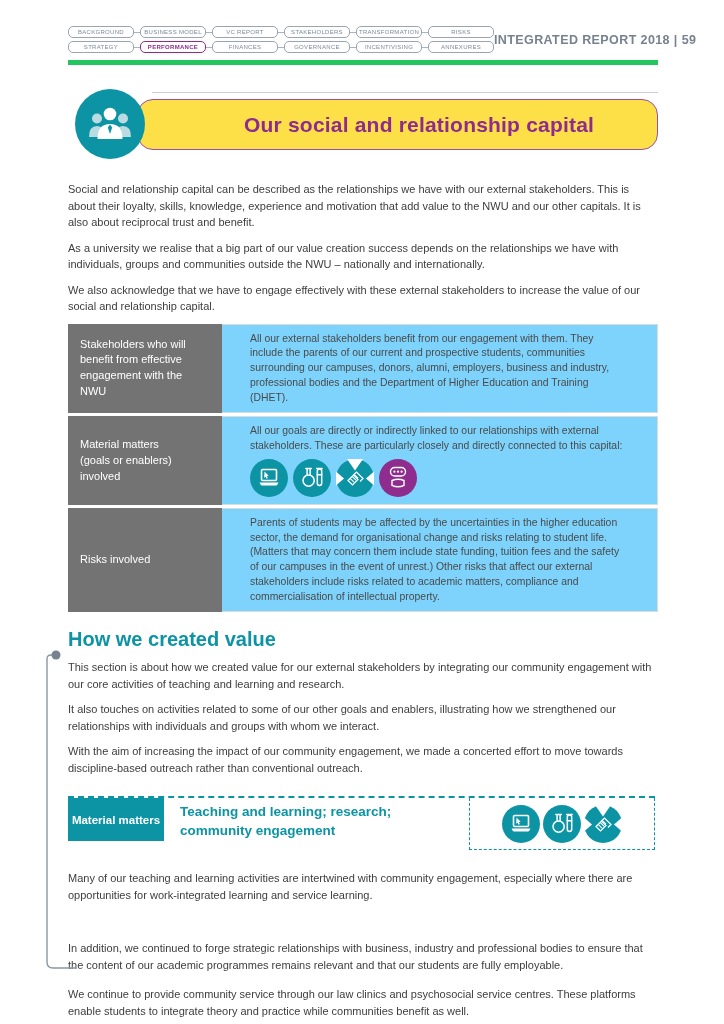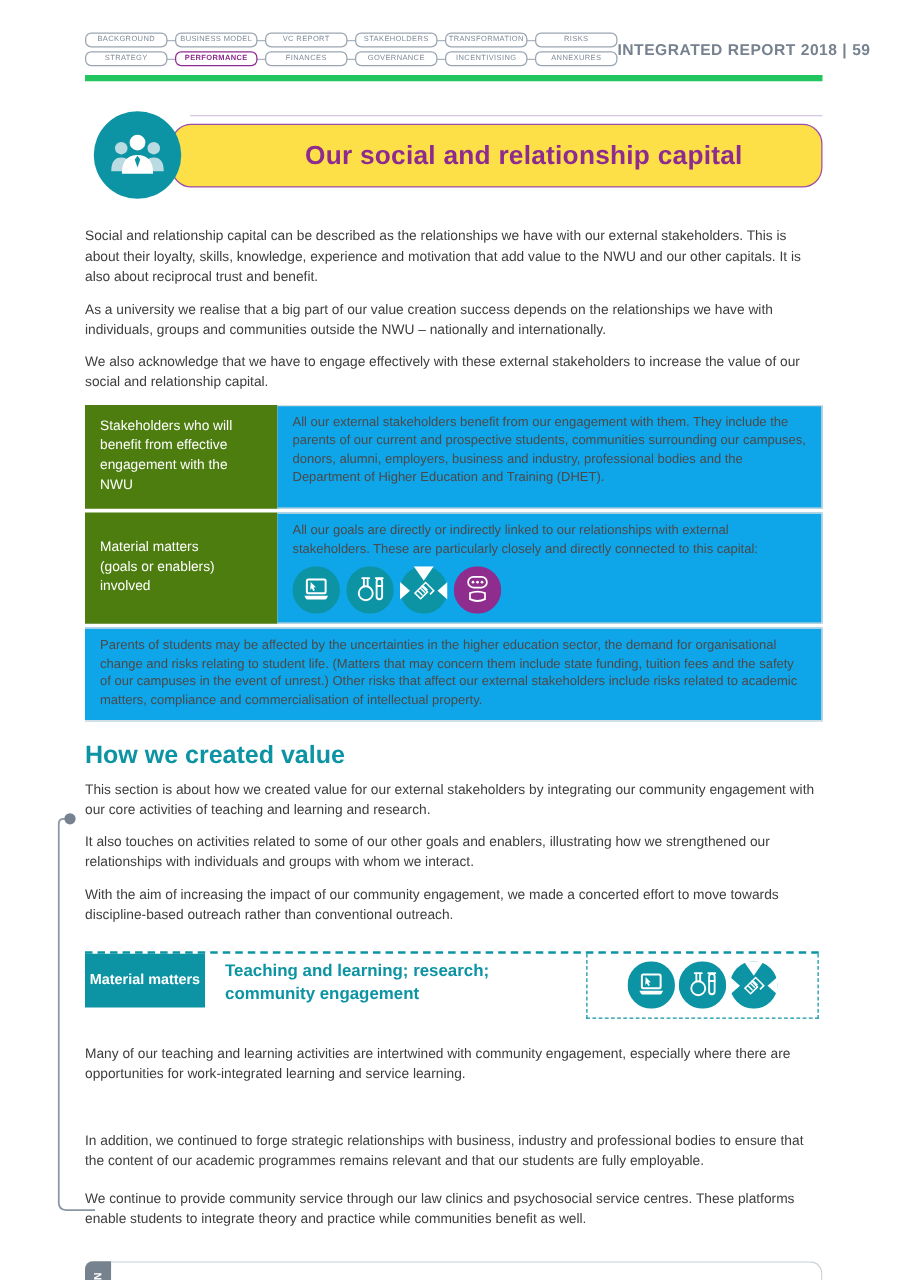--- a/index.html
+++ b/index.html
@@ -32,23 +32,23 @@
   .hero-circle { position:absolute; left:7px; top:2px; width:70px; height:70px; border-radius:50%;
                  background:#0d94a4; z-index:2; display:flex; align-items:center; justify-content:center; }
 
   
   .intro { margin-top:18px; }
   p.body { font-size:11px; line-height:1.5; color:#3d3d3d; margin-bottom:9px; }
 
   
   .ctable { margin-top:5px; }
   .trow { display:flex; margin-bottom:3px; }
-  .tlabel { width:154px; flex:none; background:#4d7c0f; color:#fff; font-size:11px; line-height:1.45;
+  .tlabel { width:154px; flex:none; background:#737373; color:#fff; font-size:11px; line-height:1.45;
             padding:10px 12px; display:flex; align-items:center; white-space:pre-line; }
-  .tbody { flex:1; border:1px solid #d8dcdf; border-left:none; background:#0ea5e9; padding:7px 12px;
+  .tbody { flex:1; border:1px solid #d8dcdf; border-left:none; background:#7dd3fc; padding:7px 28px;
            font-size:10.4px; line-height:1.42; color:#4a4a4a; }
   .capital-icons { display:flex; gap:5px; margin-top:5px; }
   .cicon { width:38px; height:38px; display:block; }
 
   
   h2.sec { margin-top:16px; margin-bottom:8px; color:#0c93a4; font-size:20px; font-weight:bold; }
 
   
   .mm { position:relative; margin-top:20px; height:56px; }
   .mm-topline { position:absolute; top:0; left:0; right:3px; border-top:2px dashed #0d94a4; }
@@ -200,20 +200,21 @@
           <svg class="cicon" viewBox="0 0 38 38">
               <use href="#g-handshake"></use>
             </svg>
           <svg class="cicon" viewBox="0 0 38 38">
               <use href="#g-chat"></use>
             </svg>
         </div>
       </div>
     </div>
     <div class="trow">
+      <div class="tlabel">Risks involved</div>
       <div class="tbody">Parents of students may be affected by the uncertainties in the higher education sector, the demand for organisational change and risks relating to student life. (Matters that may concern them include state funding, tuition fees and the safety of our campuses in the event of unrest.) Other risks that affect our external stakeholders include risks related to academic matters, compliance and commercialisation of intellectual property.</div>
     </div>
   </div>
 
   <h2 class="sec">How we created value</h2>
   <div>
     <p class="body">This section is about how we created value for our external stakeholders by integrating our community engagement with our core activities of teaching and learning and research.</p>
     <p class="body">It also touches on activities related to some of our other goals and enablers, illustrating how we strengthened our relationships with individuals and groups with whom we interact.</p>
     <p class="body">With the aim of increasing the impact of our community engagement, we made a concerted effort to move towards discipline-based outreach rather than conventional outreach.</p>
   </div>

